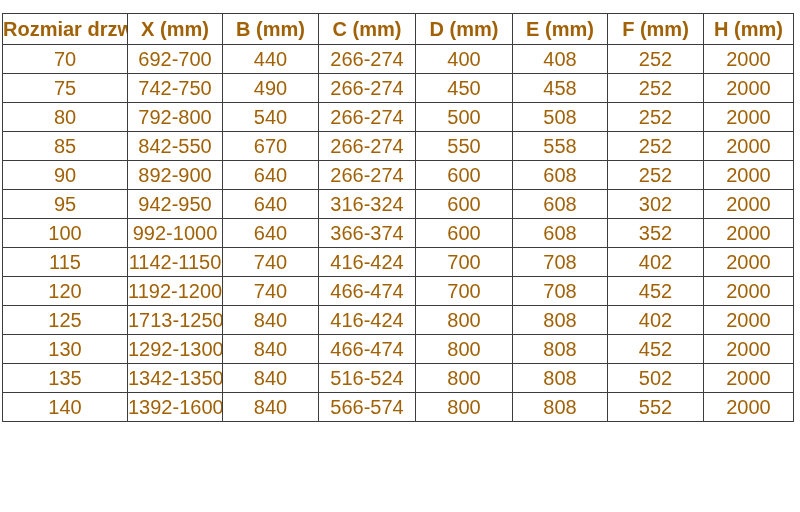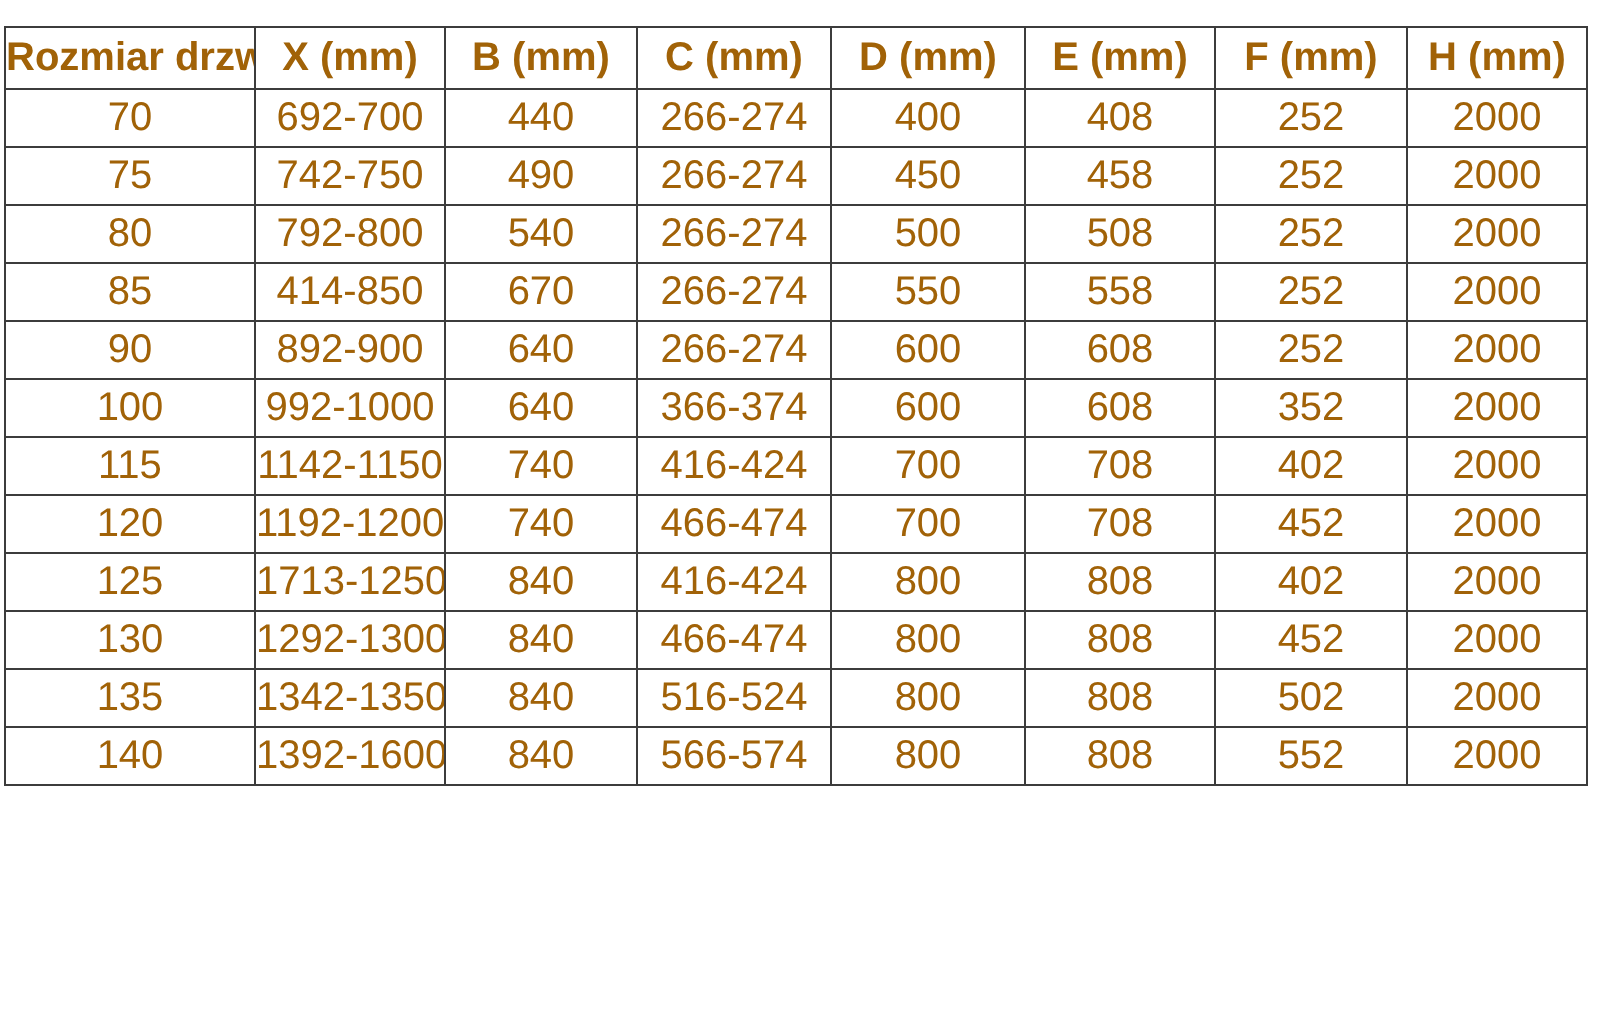--- a/index.html
+++ b/index.html
@@ -100,36 +100,46 @@
             <td>792-800</td>
             <td>540</td>
             <td>266-274</td>
             <td>500</td>
             <td>508</td>
             <td>252</td>
             <td>2000</td>
           </tr>
           <tr>
             <td>85</td>
-            <td>414-850</td>
+            <td>842-550</td>
             <td>670</td>
             <td>266-274</td>
             <td>550</td>
             <td>558</td>
             <td>252</td>
             <td>2000</td>
           </tr>
           <tr>
             <td>90</td>
             <td>892-900</td>
             <td>640</td>
             <td>266-274</td>
             <td>600</td>
             <td>608</td>
             <td>252</td>
+            <td>2000</td>
+          </tr>
+          <tr>
+            <td>95</td>
+            <td>942-950</td>
+            <td>640</td>
+            <td>316-324</td>
+            <td>600</td>
+            <td>608</td>
+            <td>302</td>
             <td>2000</td>
           </tr>
           <tr>
             <td>100</td>
             <td>992-1000</td>
             <td>640</td>
             <td>366-374</td>
             <td>600</td>
             <td>608</td>
             <td>352</td>

